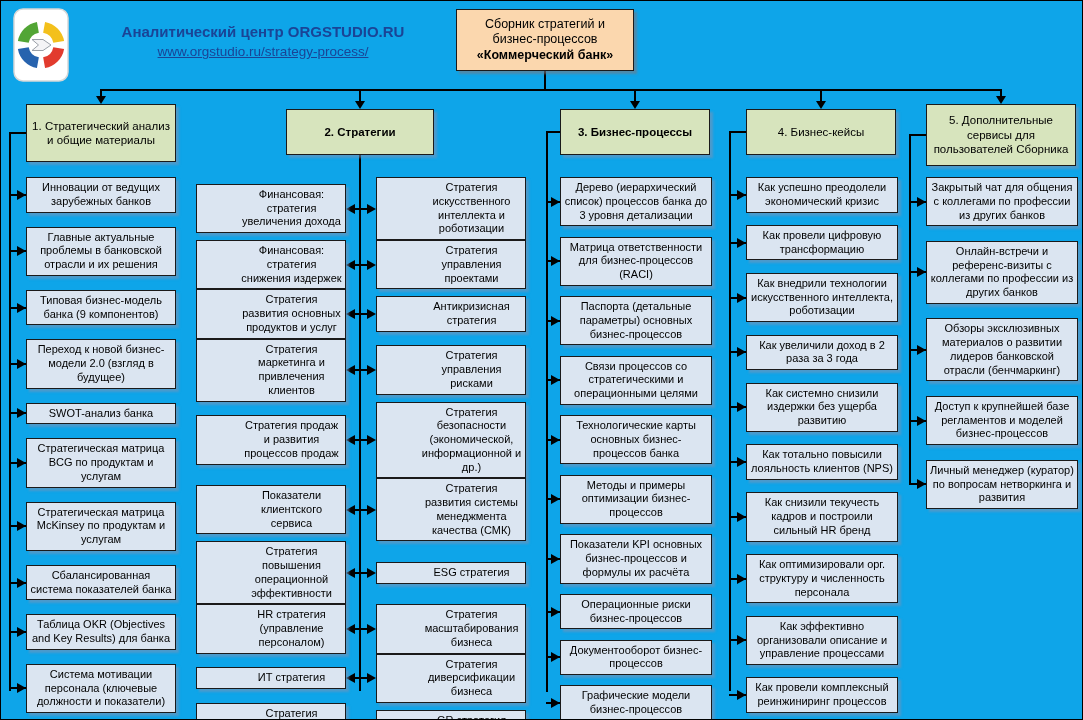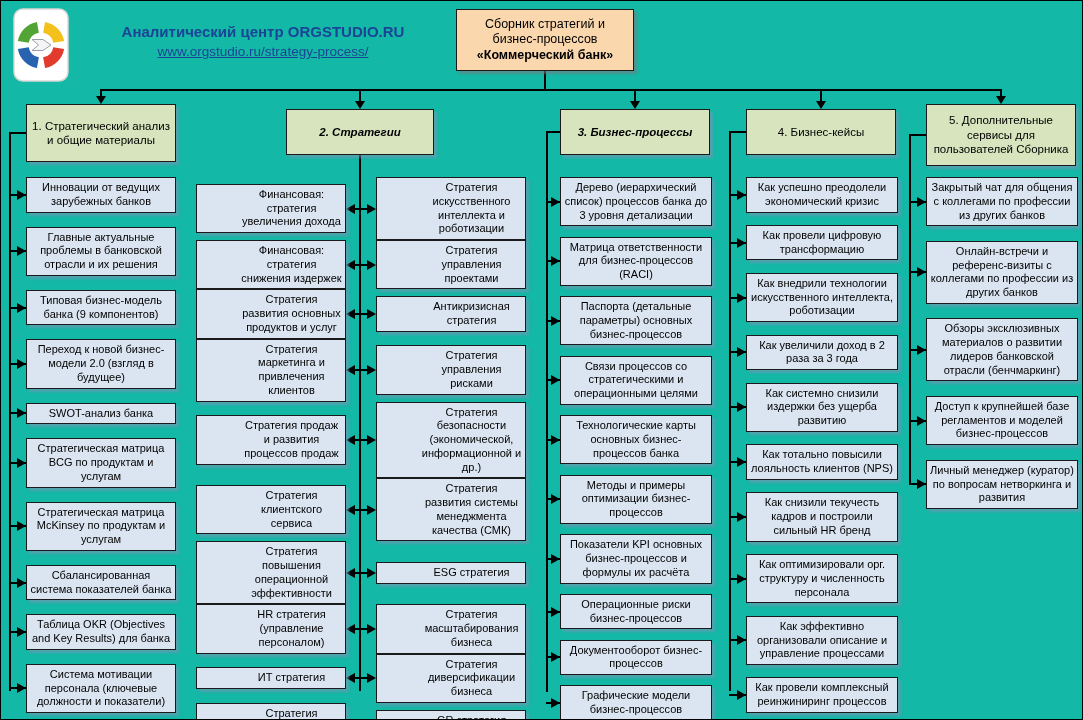--- a/index.html
+++ b/index.html
@@ -1,18 +1,18 @@
 <!DOCTYPE html>
 <html><head>
 <meta charset="utf-8">
 <style>
   html,body{margin:0;padding:0;background:#fff;}
   .canvas{
     position:relative; width:1083px; height:720px; box-sizing:border-box;
-    background:#14b8a6; border:1px solid #000; overflow:hidden;
+    background:#0ea5e9; border:1px solid #000; overflow:hidden;
     font-family:"Liberation Sans","DejaVu Sans",sans-serif; color:#000;
   }
   
   .logo{position:absolute; left:12px; top:7px; width:56px; height:74px;}
   .brand-title{
     position:absolute; left:84px; top:22px; width:356px; text-align:center;
     font-size:15px; font-weight:bold; color:#1a4496;
   }
   .brand-link{
     position:absolute; left:84px; top:43px; width:356px; text-align:center;
@@ -25,21 +25,21 @@
     display:flex; align-items:center; justify-content:center; text-align:center;
     padding:3px 3px; line-height:1.25; z-index:2; position:relative;
   }
   .root-box{
     position:absolute; left:455px; top:8px; width:178px; height:62px;
     background:#fbd7ae; font-size:12.5px; flex-direction:column;
     box-shadow:3px 3px 2px rgba(120,120,130,0.6);
   }
   .root-box .b{font-weight:bold;}
   .header-box{position:absolute; background:#d7e4bd; font-size:11.5px;}
-  .header-box.bold{font-weight:bold;font-style:italic;}
+  .header-box.bold{font-weight:bold;}
   .hdr1{left:25px;  top:103px; width:150px; height:58px;}
   .hdr2{left:285px; top:108px; width:148px; height:46px;}
   .hdr3{left:559px; top:108px; width:150px; height:46px;text-align:right;}
   .hdr4{left:745px; top:108px; width:150px; height:46px;}
   .hdr5{left:925px; top:103px; width:150px; height:62px;}
   .item-box{background:#dbe5f1; font-size:11px; width:100%;}
   
   .hline,.vline{position:absolute; background:#000; z-index:0;}
   .hline{height:2px;} .vline{width:2px;}
   .tri-down{position:absolute; width:0; height:0; z-index:1;
@@ -240,21 +240,21 @@
         </div>
         <div class="duo-connector">
           <i class="duo-line"></i>
         </div>
         <div class="box item-box">
           <span>Стратегия безопасности (экономической, информационной и др.)</span>
         </div>
       </div>
       <div class="duo-row">
         <div class="box item-box">
-          <span>Стратегия клиентского сервиса</span>
+          <span>Показатели клиентского сервиса</span>
         </div>
         <div class="duo-connector">
           <i class="duo-line"></i>
         </div>
         <div class="box item-box">
           <span>Стратегия развития системы менеджмента качества (СМК)</span>
         </div>
       </div>
       <div class="duo-row">
         <div class="box item-box">

